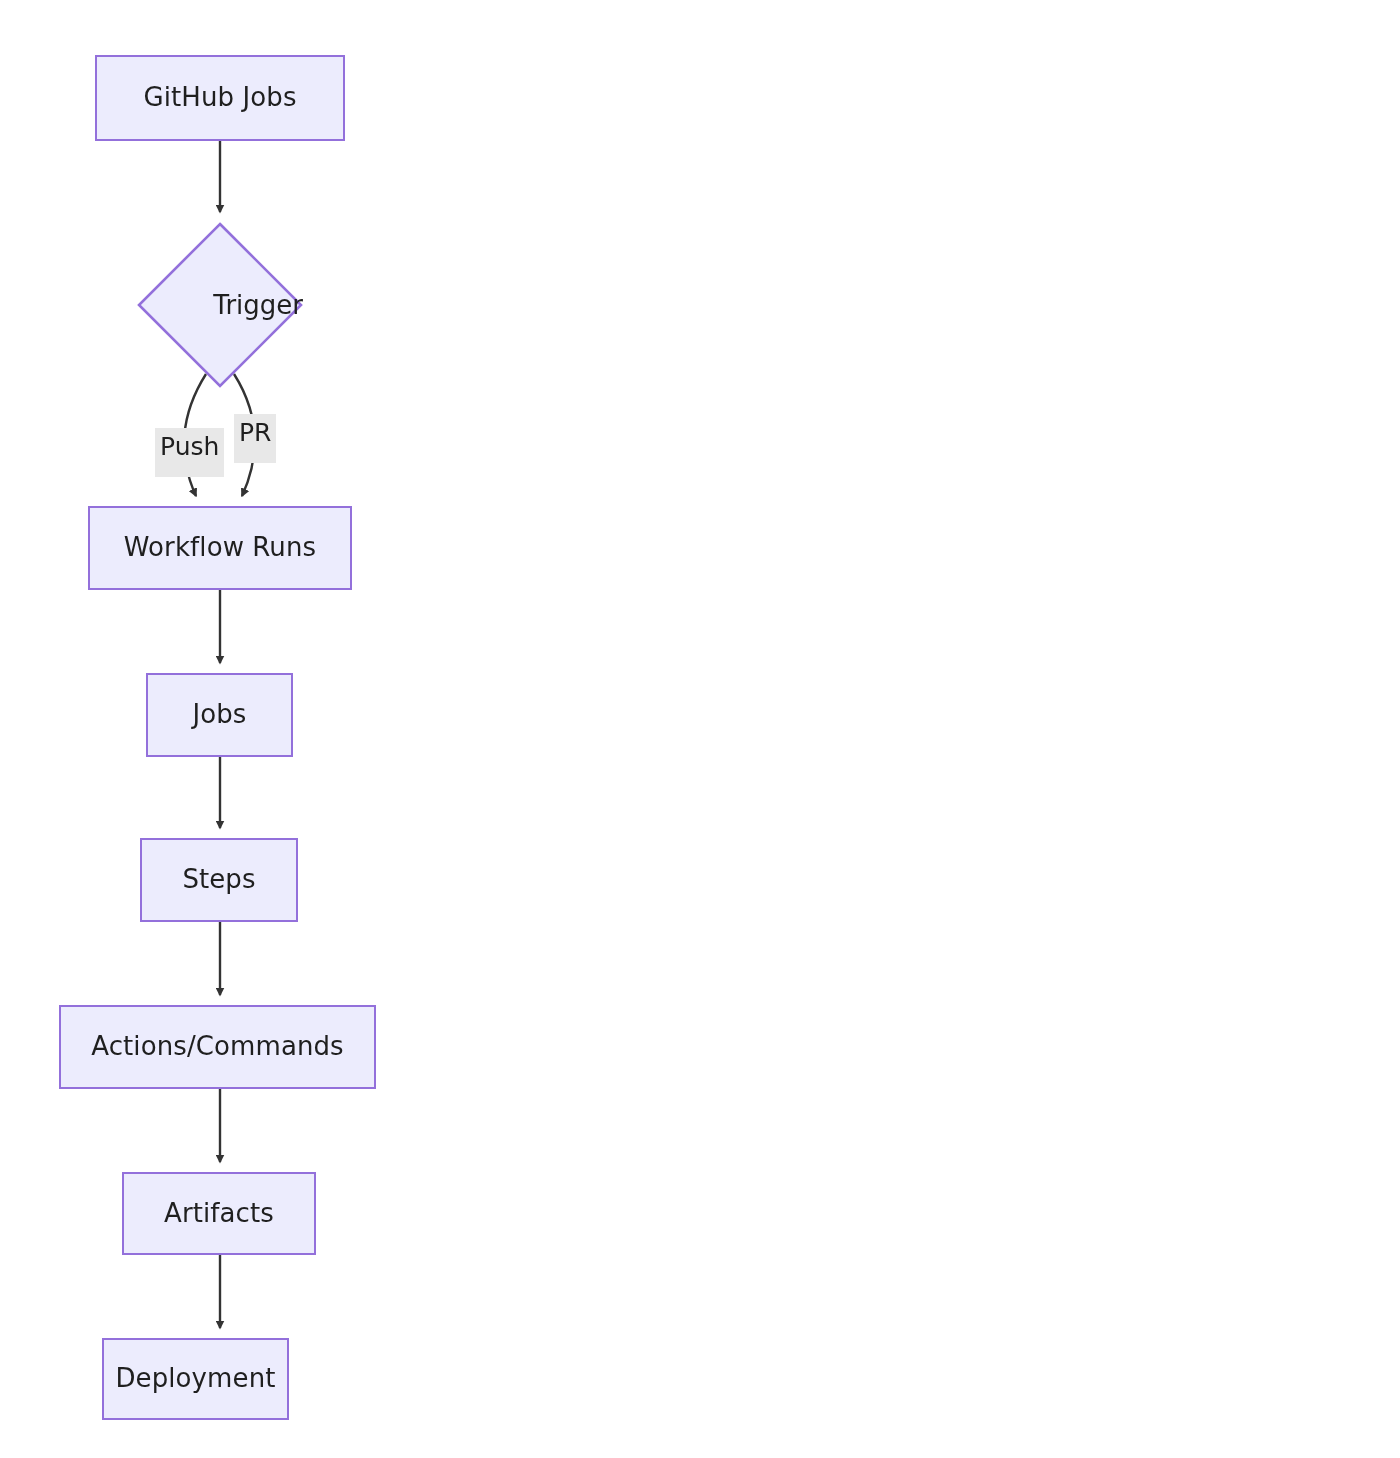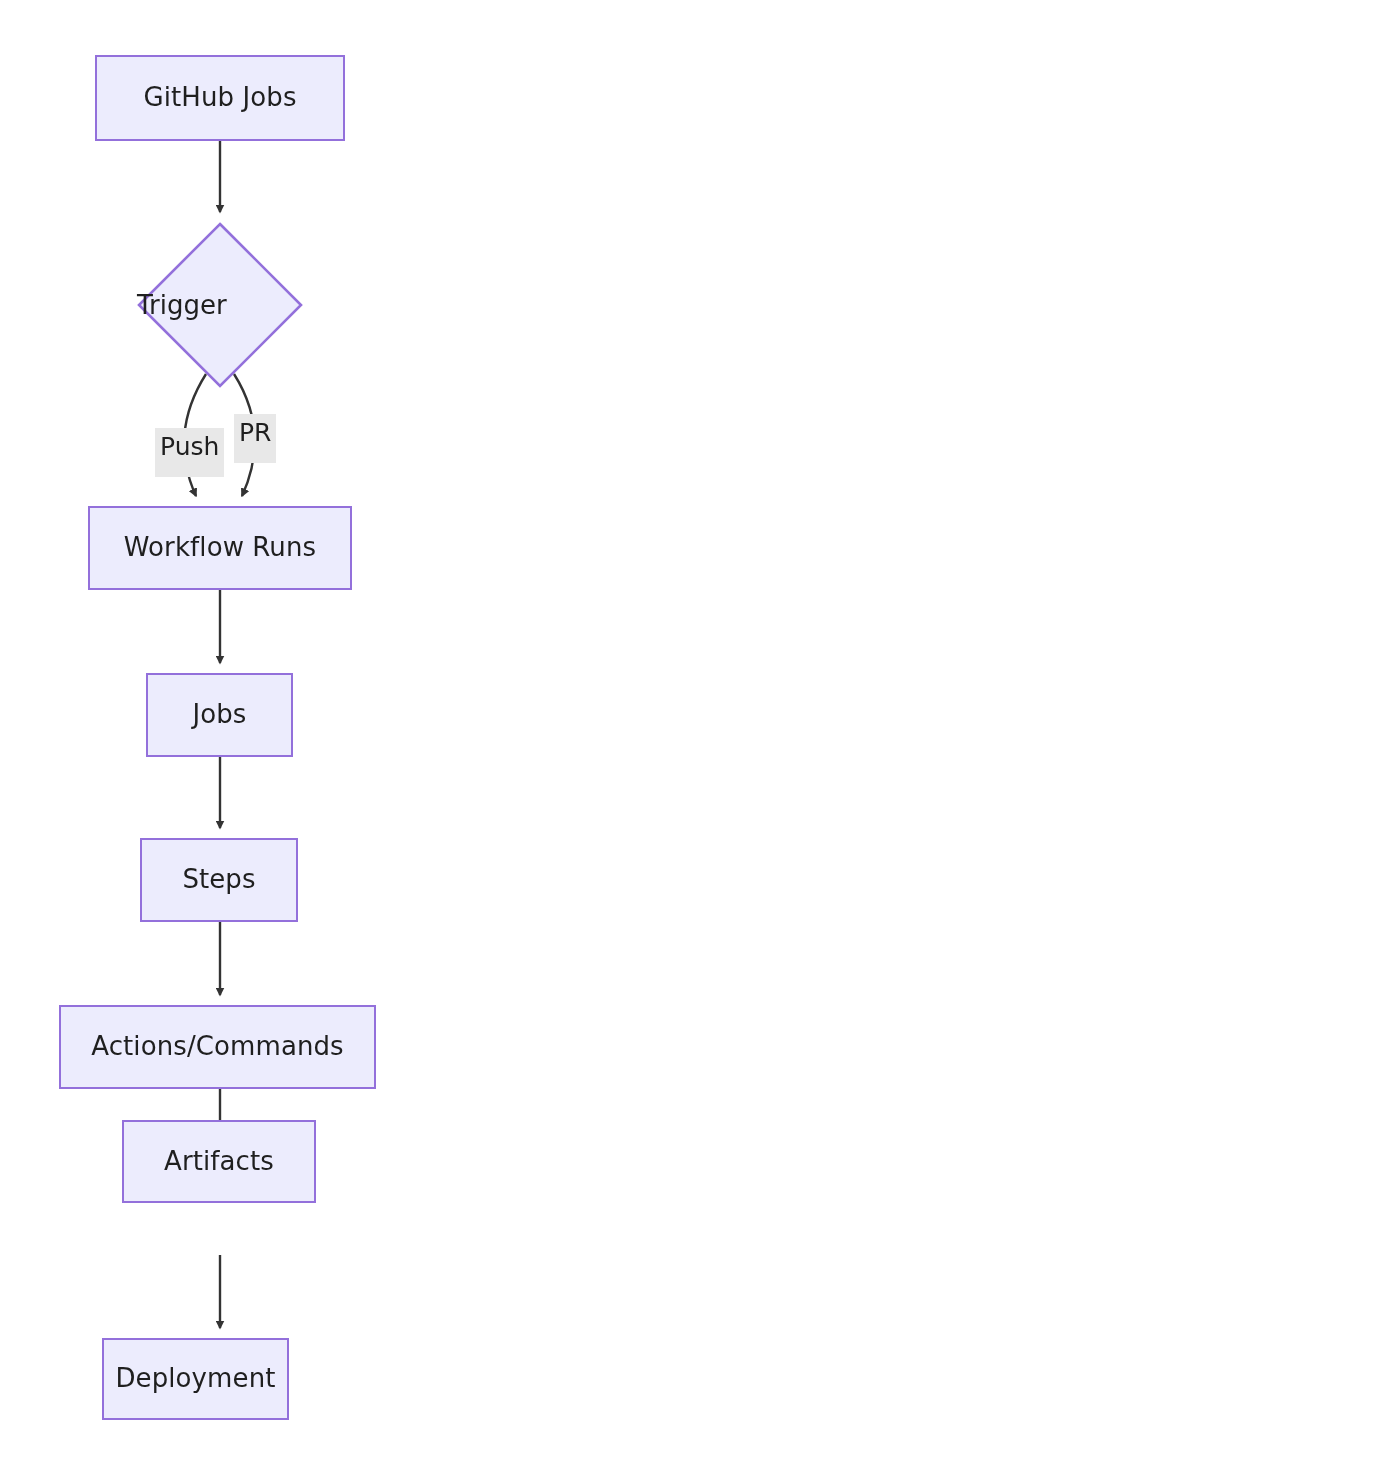--- a/index.html
+++ b/index.html
@@ -39,21 +39,21 @@
     color: #1f1f1f;
     font-size: 26px;
     line-height: 1.2;
     white-space: nowrap;
     letter-spacing: 0.1px;
   }
   .diamond-wrap {
     position: absolute;
     display: flex;
     align-items: center;
-    justify-content: flex-start;
+    justify-content: flex-end;
   }
   .diamond-shape {
     position: absolute;
     left: 0;
     top: 0;
     width: 100%;
     height: 100%;
   }
   .diamond-label {
     position: relative;
@@ -130,21 +130,21 @@
   </div>
 
   <div class="node" style="left:140px; top:838px; width:158px; height:84px;">
     <span class="node-label">Steps</span>
   </div>
 
   <div class="node" style="left:59px; top:1005px; width:317px; height:84px;">
     <span class="node-label">Actions/Commands</span>
   </div>
 
-  <div class="node" style="left:122px; top:1120px; width:194px; height:83px;">
+  <div class="node" style="left:122px; top:1172px; width:194px; height:83px;">
     <span class="node-label">Artifacts</span>
   </div>
 
   <div class="node" style="left:102px; top:1338px; width:187px; height:82px;">
     <span class="node-label">Deployment</span>
   </div>
 
 </div>
 
 </body></html>

